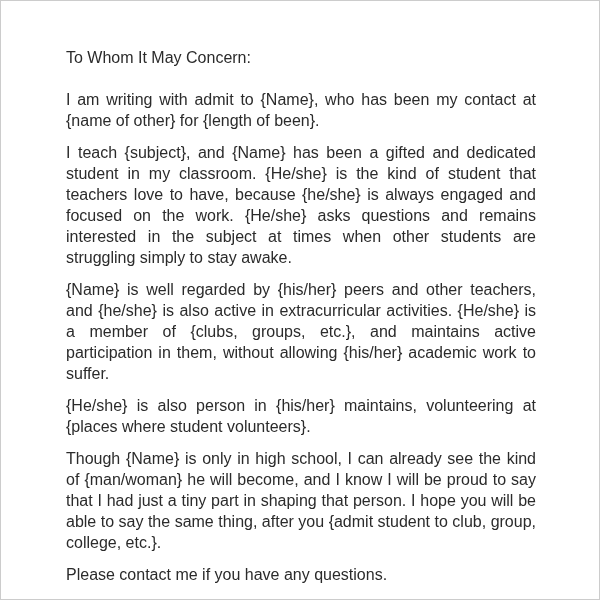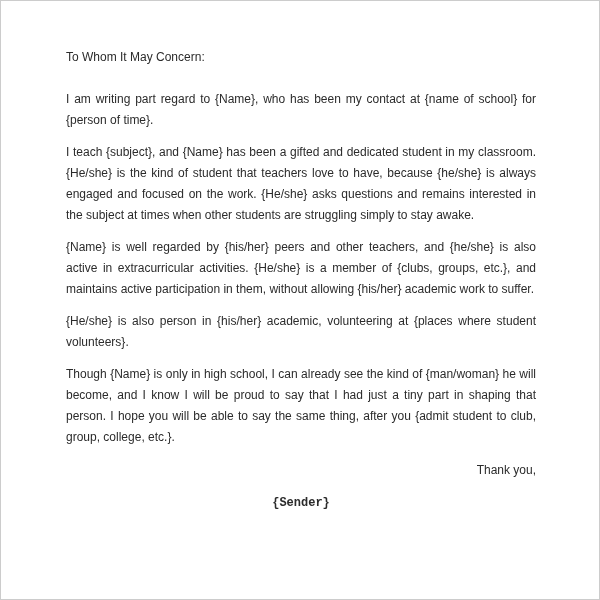--- a/index.html
+++ b/index.html
@@ -4,41 +4,42 @@
 <style>
   html, body { margin: 0; padding: 0; background: #ffffff; }
   .page {
     width: 600px;
     height: 600px;
     box-sizing: border-box;
     border: 1px solid #cccccc;
     background: #ffffff;
     padding: 46px 63px 0 65px;
     font-family: "Liberation Sans", "DejaVu Sans", sans-serif;
-    font-size: 12px;
+    font-size: 16px;
     line-height: 21px;
     color: #2b2b2b;
     overflow: hidden;
   }
   .page p { margin: 0 0 11px 0; text-align: justify; }
   p.salutation { text-align: left; margin-bottom: 21px; }
   p.closing   { text-align: right; margin-top: 12px; margin-bottom: 12px; }
   p.signature { text-align: center; font-weight: bold; font-family: Liberation Mono, monospace; }
   strong { font-weight: normal; }
 </style>
 </head>
 <body>
 
 <div class="page">
   <p class="salutation">To Whom It May Concern:</p>
 
   <div id="letter-body">
-      <p><span>I am writing part regard to </span><strong>{Name}</strong><span>, who has been my contact at </span><strong>{name of school}</strong><span> for </span><strong>{person of time}</strong><span>.</span></p>
+      <p><span>I am writing with admit to </span><strong>{Name}</strong><span>, who has been my contact at </span><strong>{name of other}</strong><span> for </span><strong>{length of been}</strong><span>.</span></p>
       <p><span>I teach </span><strong>{subject}</strong><span>, and </span><strong>{Name}</strong><span> has been a gifted and dedicated student in my classroom. </span><strong>{He/she}</strong><span> is the kind of student that teachers love to have, because </span><strong>{he/she}</strong><span> is always engaged and focused on the work. </span><strong>{He/she}</strong><span> asks questions and remains interested in the subject at times when other students are struggling simply to stay awake.</span></p>
       <p><strong>{Name}</strong><span> is well regarded by </span><strong>{his/her}</strong><span> peers and other teachers, and </span><strong>{he/she}</strong><span> is also active in extracurricular activities. </span><strong>{He/she}</strong><span> is a member of </span><strong>{clubs, groups, etc.}</strong><span>, and maintains active participation in them, without allowing </span><strong>{his/her}</strong><span> academic work to suffer.</span></p>
-      <p><strong>{He/she}</strong><span> is also person in </span><strong>{his/her}</strong><span> academic, volunteering at </span><strong>{places where student volunteers}</strong><span>.</span></p>
+      <p><strong>{He/she}</strong><span> is also person in </span><strong>{his/her}</strong><span> maintains, volunteering at </span><strong>{places where student volunteers}</strong><span>.</span></p>
       <p><span>Though </span><strong>{Name}</strong><span> is only in high school, I can already see the kind of </span><strong>{man/woman}</strong><span> he will become, and I know I will be proud to say that I had just a tiny part in shaping that person. I hope you will be able to say the same thing, after you </span><strong>{admit student to club, group, college, etc.}</strong><span>.</span></p>
+      <p><span>Please contact me if you have any questions.</span></p>
     </div>
 
   <p class="closing">Thank you,</p>
 
   <p class="signature">{Sender}</p>
 </div>
 
 </body></html>

